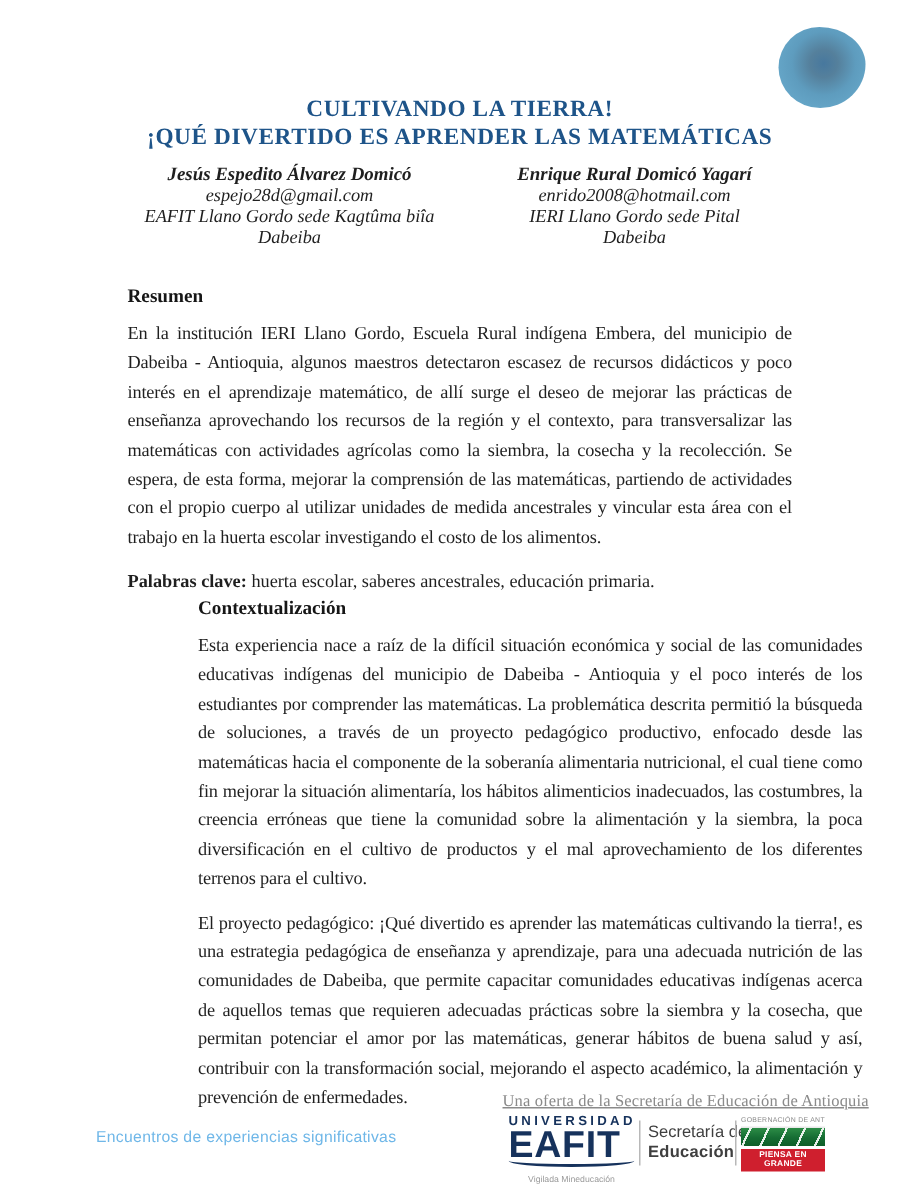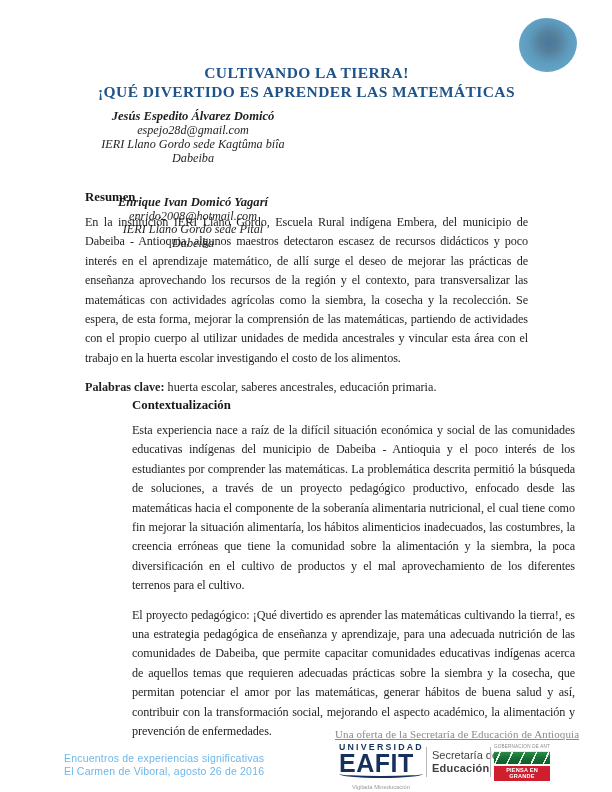--- a/index.html
+++ b/index.html
@@ -17,21 +17,21 @@
     border-radius: 47% 53% 52% 48% / 50% 46% 54% 50%;
   }
   .title {
     position: absolute; left: 85px; top: 64px; width: 443px;
     text-align: center; color: #1e5489;
     font-weight: 700; font-size: 15.5px; line-height: 18.5px; letter-spacing: .4px;
   }
   .title span { display: block; }
   .authors {
     position: absolute; left: 93px; top: 110px; width: 430px;
-    display: flex; gap: 30px; flex-direction: column;
+    display: flex; gap: 30px;
   }
   .author { width: 200px; text-align: center; font-style: italic; font-size: 12.2px; line-height: 13.9px; }
   .author .name { font-weight: 700; font-size: 12.6px; }
   .section { position: absolute; left: 85px; width: 443px; }
   .sec-resumen { top: 190px; }
   .sec-context { top: 398px; margin-left: 47px; }
   h2 { font-size: 12.8px; font-weight: 700; color: #161616; margin-bottom: 8px; }
   p.body {
     font-size: 12.2px; line-height: 19.4px; letter-spacing: -0.1px;
     text-align: justify; margin-bottom: 10px;
@@ -90,46 +90,45 @@
 
 <h1 class="title">
   <span>CULTIVANDO LA TIERRA!</span>
   <span>¡QUÉ DIVERTIDO ES APRENDER LAS MATEMÁTICAS</span>
 </h1>
 
 <div class="authors">
   <div class="author">
     <div class="name">Jesús Espedito Álvarez Domicó</div>
     <div>espejo28d@gmail.com</div>
-    <div>IERI Llano Gordo sede Kagtûma biîa</div>
+    <div>EAFIT Llano Gordo sede Kagtûma biîa</div>
     <div>Dabeiba</div>
   </div>
   <div class="author">
-    <div class="name">Enrique Ivan Domicó Yagarí</div>
+    <div class="name">Enrique Rural Domicó Yagarí</div>
     <div>enrido2008@hotmail.com</div>
     <div>IERI Llano Gordo sede Pital</div>
     <div>Dabeiba</div>
   </div>
 </div>
 
 <div class="section sec-resumen">
   <h2>Resumen</h2>
   <p class="body">En la institución IERI Llano Gordo, Escuela Rural indígena Embera, del municipio de Dabeiba - Antioquia, algunos maestros detectaron escasez de recursos didácticos y poco interés en el aprendizaje matemático, de allí surge el deseo de mejorar las prácticas de enseñanza aprovechando los recursos de la región y el contexto, para transversalizar las matemáticas con actividades agrícolas como la siembra, la cosecha y la recolección. Se espera, de esta forma, mejorar la comprensión de las matemáticas, partiendo de actividades con el propio cuerpo al utilizar unidades de medida ancestrales y vincular esta área con el trabajo en la huerta escolar investigando el costo de los alimentos.</p>
   <p class="keywords"><strong>Palabras clave:</strong><span> huerta escolar, saberes ancestrales, educación primaria.</span></p>
 </div>
 
 <div class="section sec-context">
   <h2>Contextualización</h2>
   <p class="body">Esta experiencia nace a raíz de la difícil situación económica y social de las comunidades educativas indígenas del municipio de Dabeiba - Antioquia y el poco interés de los estudiantes por comprender las matemáticas. La problemática descrita permitió la búsqueda de soluciones, a través de un proyecto pedagógico productivo, enfocado desde las matemáticas hacia el componente de la soberanía alimentaria nutricional, el cual tiene como fin mejorar la situación alimentaría, los hábitos alimenticios inadecuados, las costumbres, la creencia erróneas que tiene la comunidad sobre la alimentación y la siembra, la poca diversificación en el cultivo de productos y el mal aprovechamiento de los diferentes terrenos para el cultivo.</p>
   <p class="body">El proyecto pedagógico: ¡Qué divertido es aprender las matemáticas cultivando la tierra!, es una estrategia pedagógica de enseñanza y aprendizaje, para una adecuada nutrición de las comunidades de Dabeiba, que permite capacitar comunidades educativas indígenas acerca de aquellos temas que requieren adecuadas prácticas sobre la siembra y la cosecha, que permitan potenciar el amor por las matemáticas, generar hábitos de buena salud y así, contribuir con la transformación social, mejorando el aspecto académico, la alimentación y prevención de enfermedades.</p>
 </div>
 
 <div class="event-info">
   <div>Encuentros de experiencias significativas</div>
-  <div>El Carmen de Viboral, agosto 26 de 2016</div>
 </div>
 
 <div class="offer-text">Una oferta de la Secretaría de Educación de Antioquia</div>
 
 <div class="eafit">
   <div class="eafit-univ">UNIVERSIDAD</div>
   <div class="eafit-main">EAFIT</div>
   <div class="eafit-swoosh"></div>
   <div class="vigilada">Vigilada Mineducación</div>
 </div>

